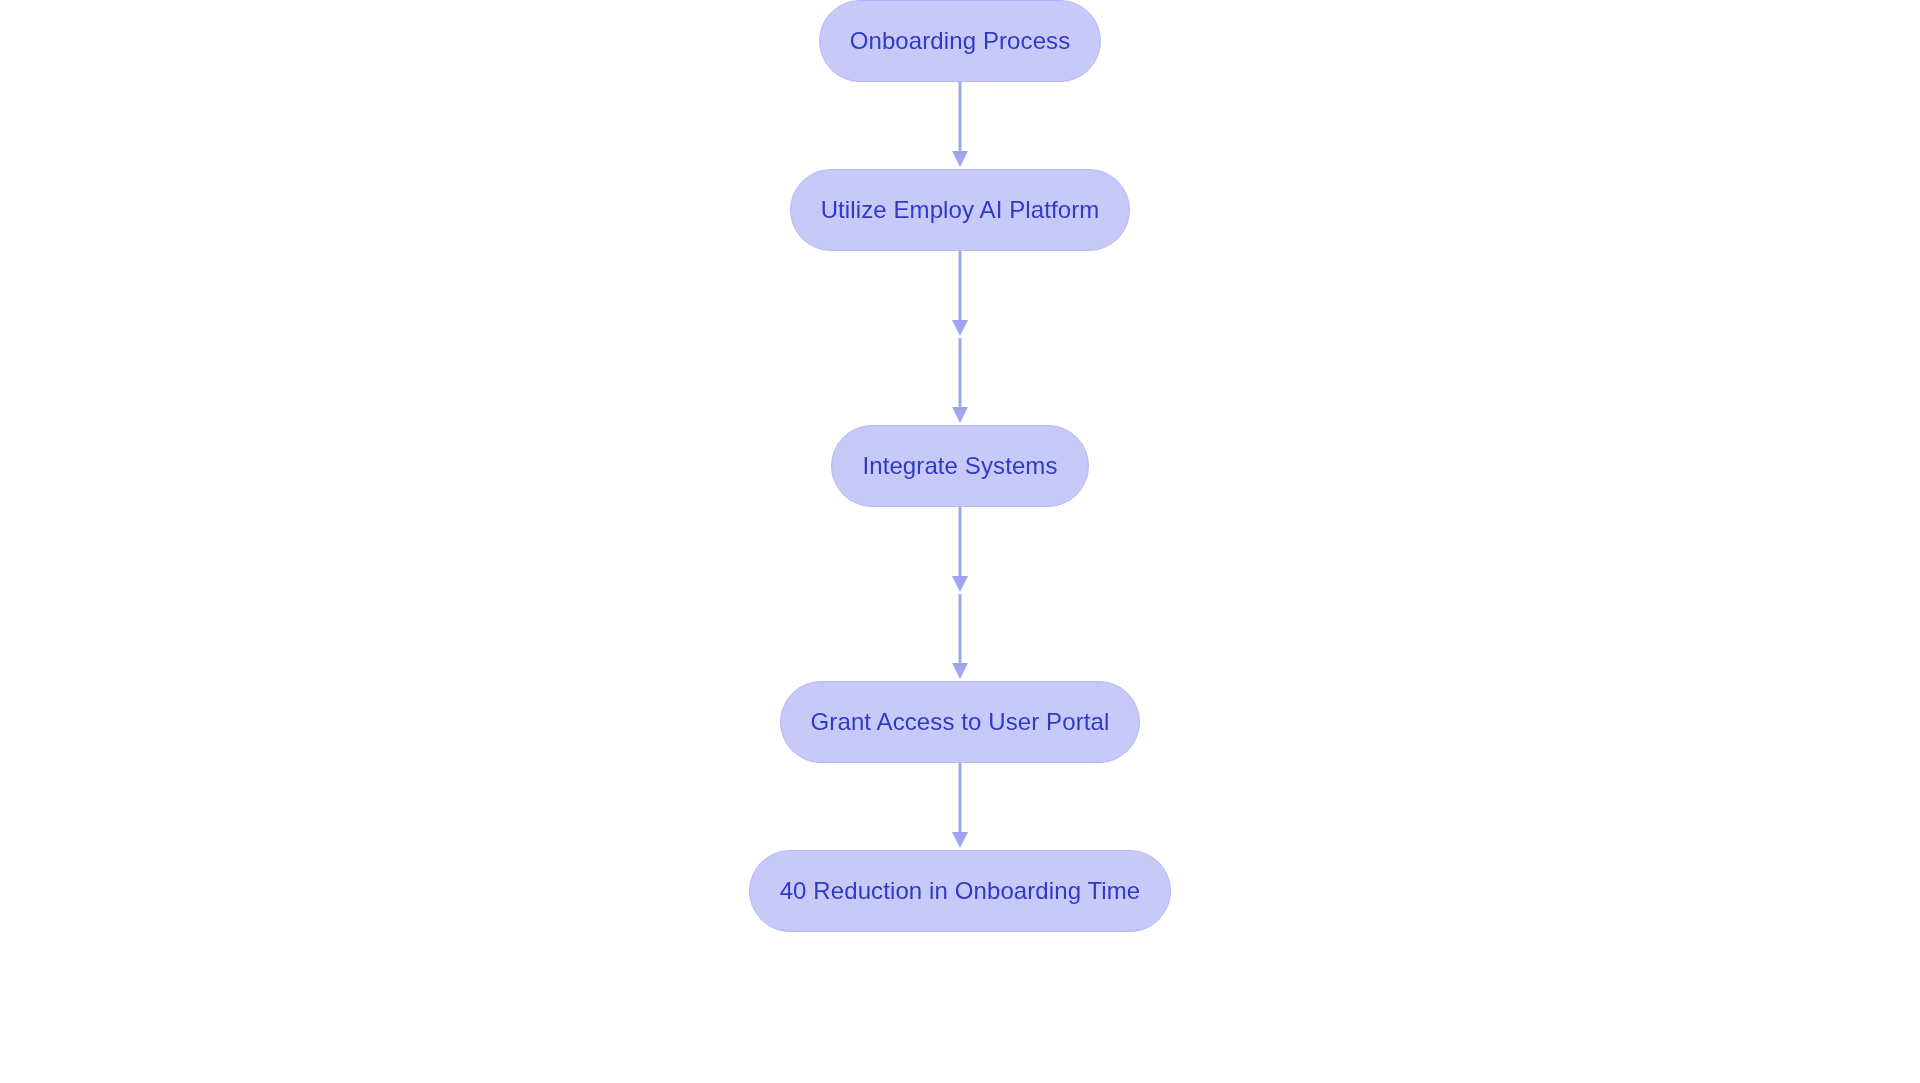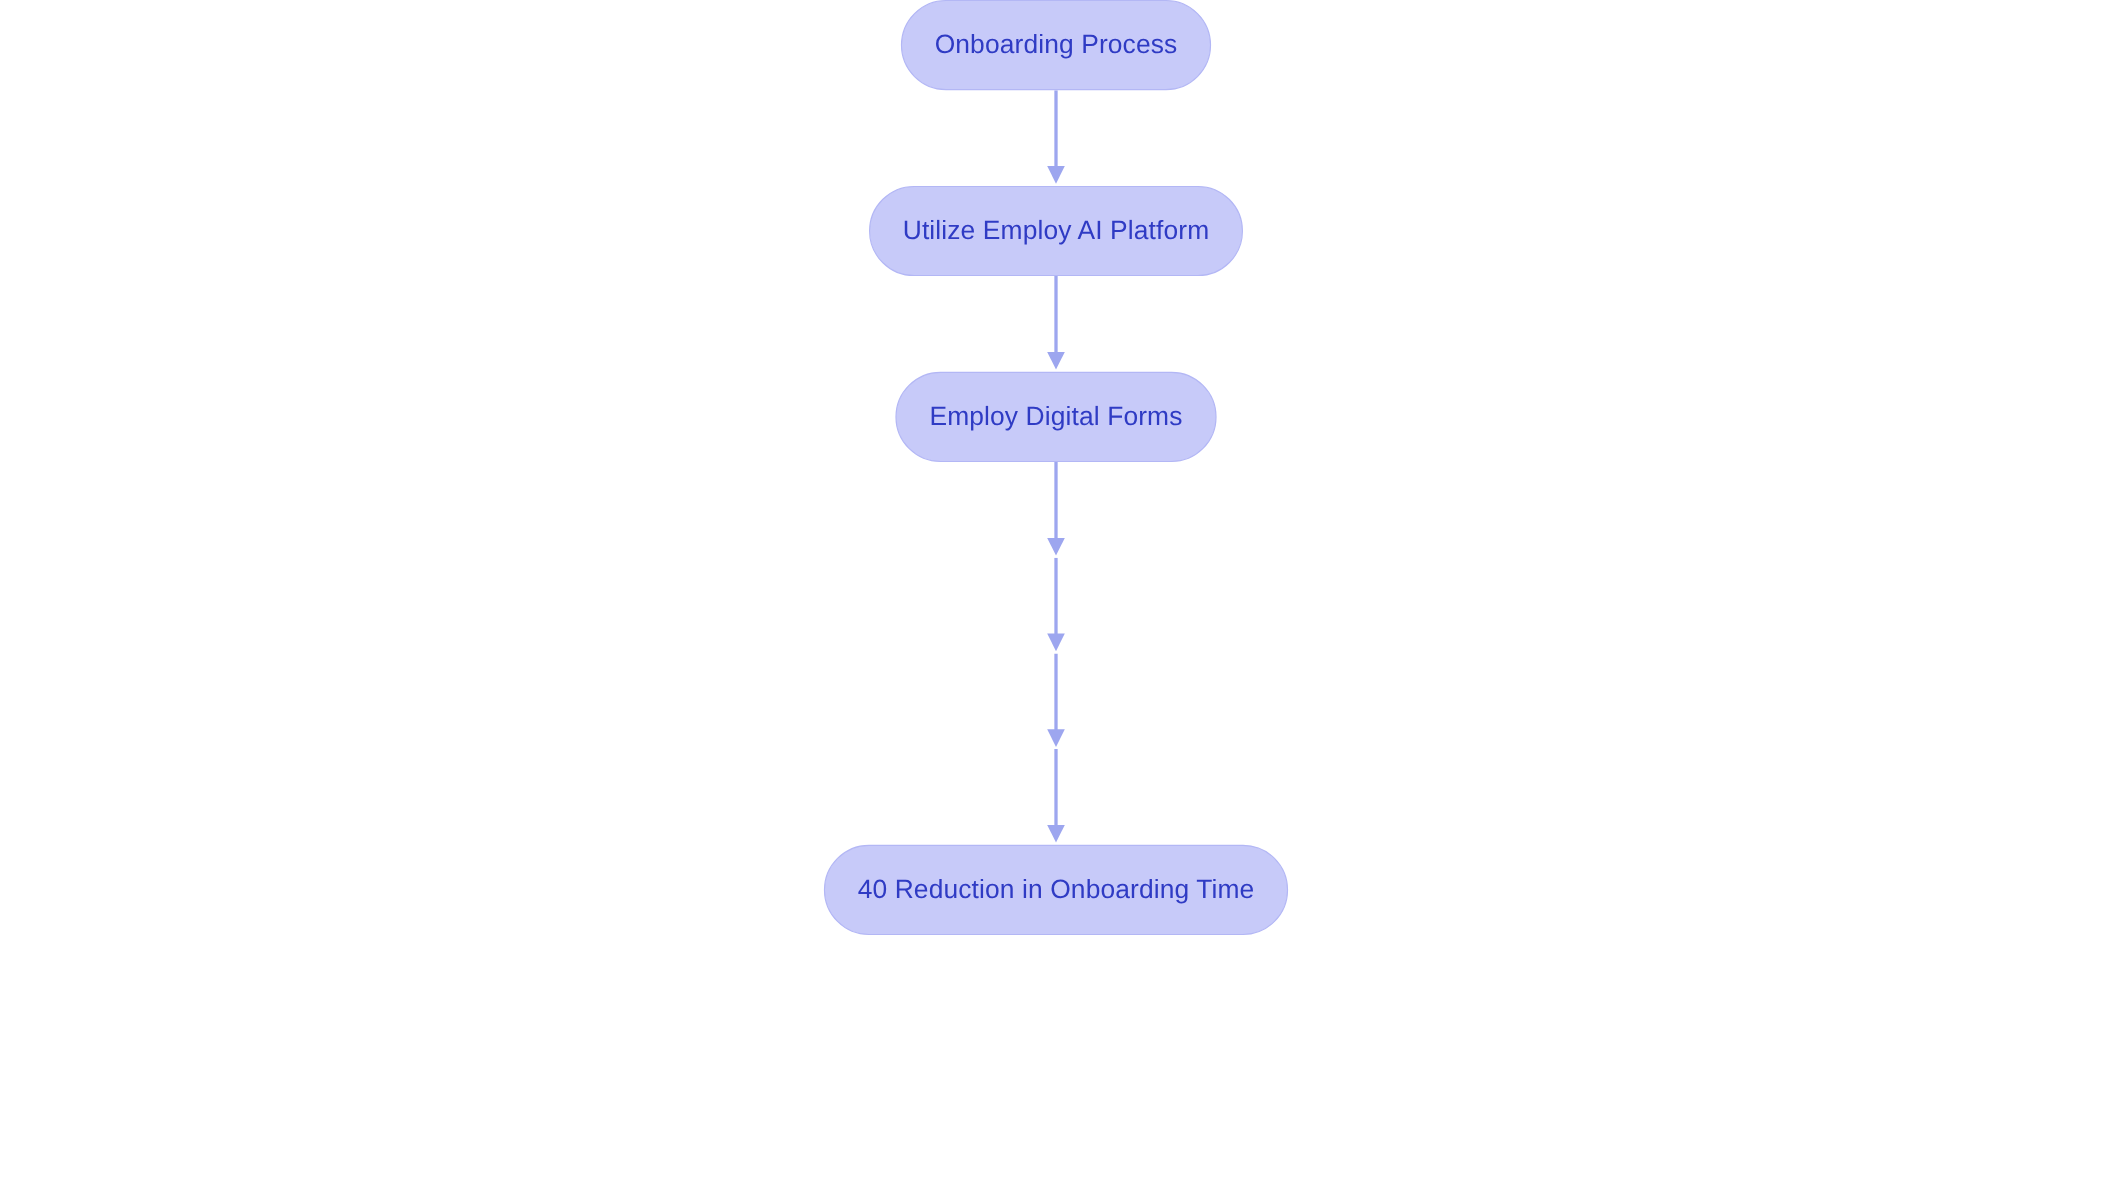--- a/index.html
+++ b/index.html
@@ -95,41 +95,44 @@
 
     <div class="node">
       <span class="node-label">Utilize Employ AI Platform</span>
     </div>
 
     <svg class="connector" viewBox="0 0 24 87">
       <line class="connector-line" x1="12" y1="0" x2="12" y2="72"></line>
       <polygon class="connector-head" points="12,85 4,69 20,69"></polygon>
     </svg>
 
+
+    <svg class="connector" viewBox="0 0 24 87">
+      <line class="connector-line" x1="12" y1="0" x2="12" y2="72"></line>
+      <polygon class="connector-head" points="12,85 4,69 20,69"></polygon>
+    </svg>
+
     <div class="node">
-      <span class="node-label">Employ Digital Forms</span>
+      <span class="node-label">Integrate Systems</span>
     </div>
 
     <svg class="connector" viewBox="0 0 24 87">
       <line class="connector-line" x1="12" y1="0" x2="12" y2="72"></line>
       <polygon class="connector-head" points="12,85 4,69 20,69"></polygon>
     </svg>
 
 
     <svg class="connector" viewBox="0 0 24 87">
       <line class="connector-line" x1="12" y1="0" x2="12" y2="72"></line>
       <polygon class="connector-head" points="12,85 4,69 20,69"></polygon>
     </svg>
 
-
-    <svg class="connector" viewBox="0 0 24 87">
-      <line class="connector-line" x1="12" y1="0" x2="12" y2="72"></line>
-      <polygon class="connector-head" points="12,85 4,69 20,69"></polygon>
-    </svg>
-
+    <div class="node">
+      <span class="node-label">Grant Access to User Portal</span>
+    </div>
 
     <svg class="connector" viewBox="0 0 24 87">
       <line class="connector-line" x1="12" y1="0" x2="12" y2="72"></line>
       <polygon class="connector-head" points="12,85 4,69 20,69"></polygon>
     </svg>
 
     <div class="node">
       <span class="node-label">40 Reduction in Onboarding Time</span>
     </div>
 

